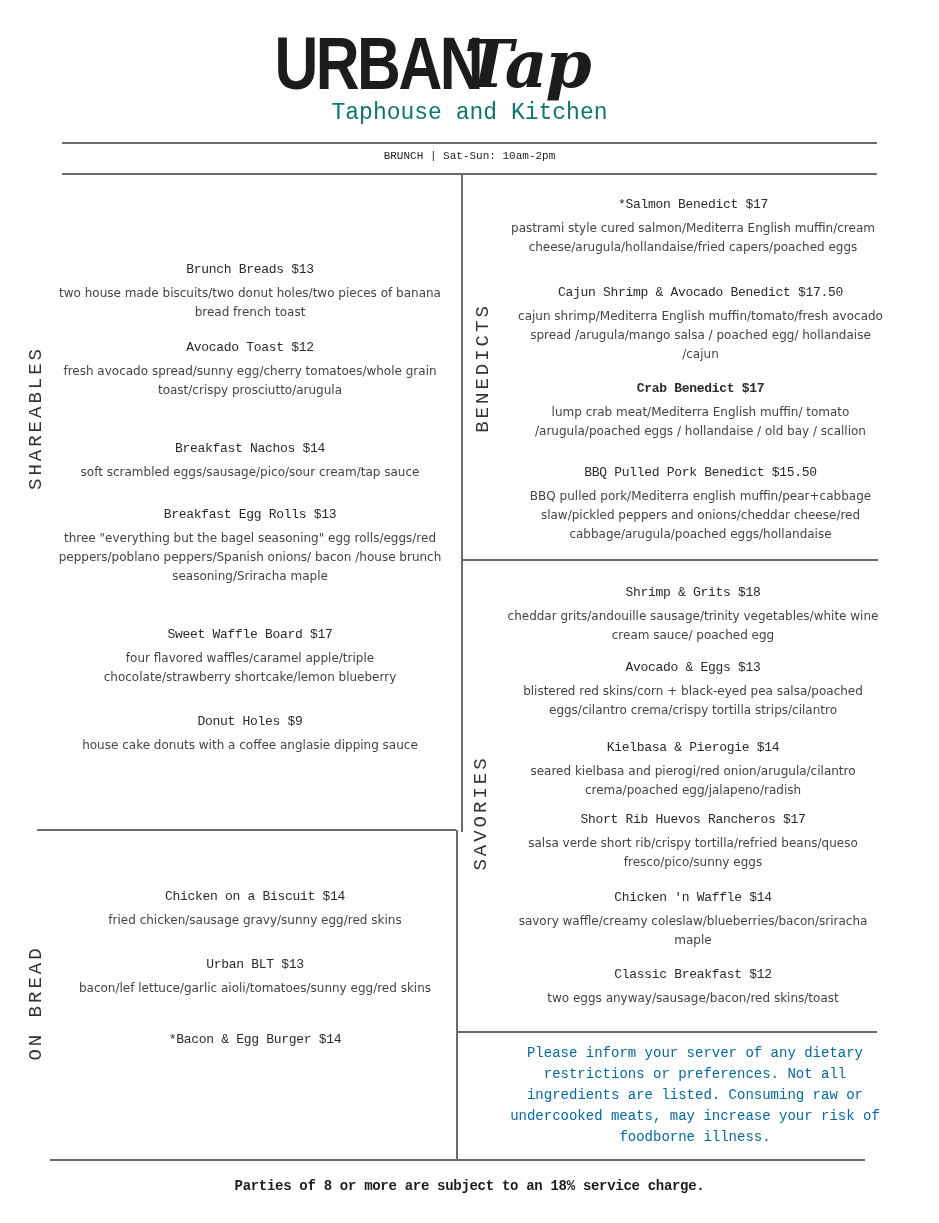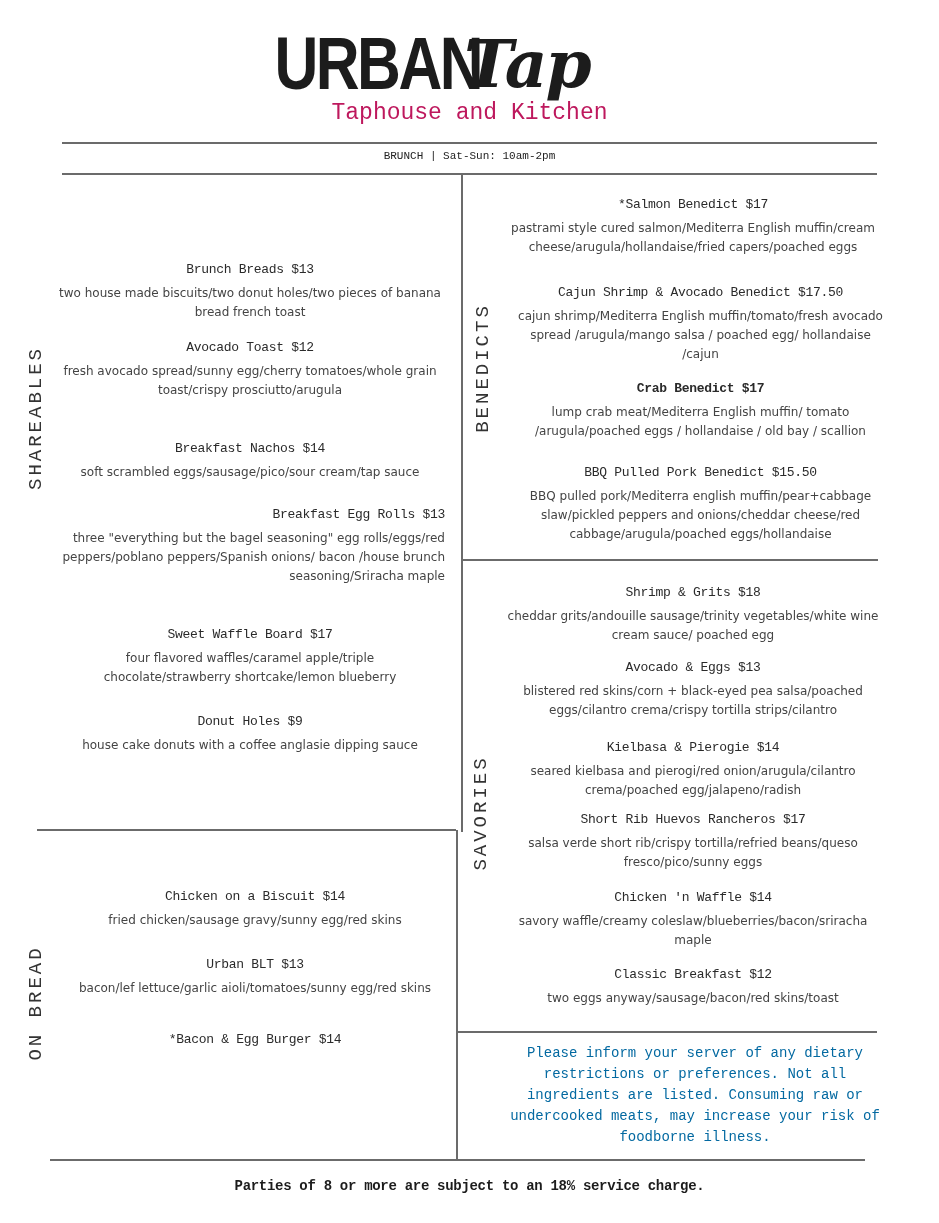--- a/index.html
+++ b/index.html
@@ -2,21 +2,21 @@
 <html><head>
   <meta charset="utf-8">
   <style>
     * { margin: 0; padding: 0; box-sizing: border-box; }
     html, body { width: 939px; height: 1223px; background: #ffffff; overflow: hidden; }
     body { position: relative; color: #222; font-family: "Liberation Sans", sans-serif; }
 
     .logo { position: absolute; left: 0; width: 819px; top: 24px; text-align: center; height: 84px; }
     .logo-urban { display: inline-block; font-family: "Liberation Sans", sans-serif; font-weight: 700; font-size: 74px; letter-spacing: -3px; color: #1c1c1c; transform: scaleX(0.82); transform-origin: right center; vertical-align: top; line-height: 80px; margin-right: -22px; }
     .logo-tap { display: inline-block; font-family: "DejaVu Serif", serif; font-style: italic; font-weight: 700; font-size: 66px; color: #1c1c1c; line-height: 80px; vertical-align: top; letter-spacing: -2px; }
-    .subtitle { position: absolute; top: 100px; left: 0; width: 939px; text-align: center; font-family: "Liberation Mono", monospace; font-size: 23px; color: #be185d; }
+    .subtitle { position: absolute; top: 100px; left: 0; width: 939px; text-align: center; font-family: "Liberation Mono", monospace; font-size: 23px; color: #0f766e; }
 
     .hline { position: absolute; height: 2px; background: #6b6b6b; }
     .vline { position: absolute; width: 2px; background: #6b6b6b; }
 
     .hours { position: absolute; top: 150px; left: 0; width: 939px; text-align: center; font-family: "Liberation Mono", monospace; font-size: 11px; color: #222; }
 
     .section-label { position: absolute; font-family: "Liberation Mono", monospace; font-size: 19px; letter-spacing: 3px; color: #333; transform: rotate(-90deg); transform-origin: center center; white-space: nowrap; text-align: center; }
 
     .item { position: absolute; text-align: center; }
     .item-title { font-family: "Liberation Mono", monospace; font-size: 13px; color: #2a2a2a; line-height: 24px; white-space: nowrap; letter-spacing: -0.3px; }
@@ -56,21 +56,21 @@
   <div class="item-desc">two house made biscuits/two donut holes/two pieces of banana bread french toast</div>
 </div>
 <div class="item" style="left:55px; width:390px; top:336px;">
   <div class="item-title">Avocado Toast $12</div>
   <div class="item-desc">fresh avocado spread/sunny egg/cherry tomatoes/whole grain toast/crispy prosciutto/arugula</div>
 </div>
 <div class="item" style="left:55px; width:390px; top:437px;">
   <div class="item-title">Breakfast Nachos $14</div>
   <div class="item-desc">soft scrambled eggs/sausage/pico/sour cream/tap sauce</div>
 </div>
-<div class="item" style="left:55px; width:390px; top:503px;text-align:right;">
+<div class="item" style="left:55px; width:390px; top:503px;">
   <div class="item-title">Breakfast Egg Rolls $13</div>
   <div class="item-desc">three "everything but the bagel seasoning" egg rolls/eggs/red peppers/poblano peppers/Spanish onions/ bacon /house brunch seasoning/Sriracha maple</div>
 </div>
 <div class="item" style="left:75px; width:350px; top:623px;">
   <div class="item-title">Sweet Waffle Board $17</div>
   <div class="item-desc">four flavored waffles/caramel apple/triple chocolate/strawberry shortcake/lemon blueberry</div>
 </div>
 <div class="item" style="left:55px; width:390px; top:710px;">
   <div class="item-title">Donut Holes $9</div>
   <div class="item-desc">house cake donuts with a coffee anglasie dipping sauce</div>

